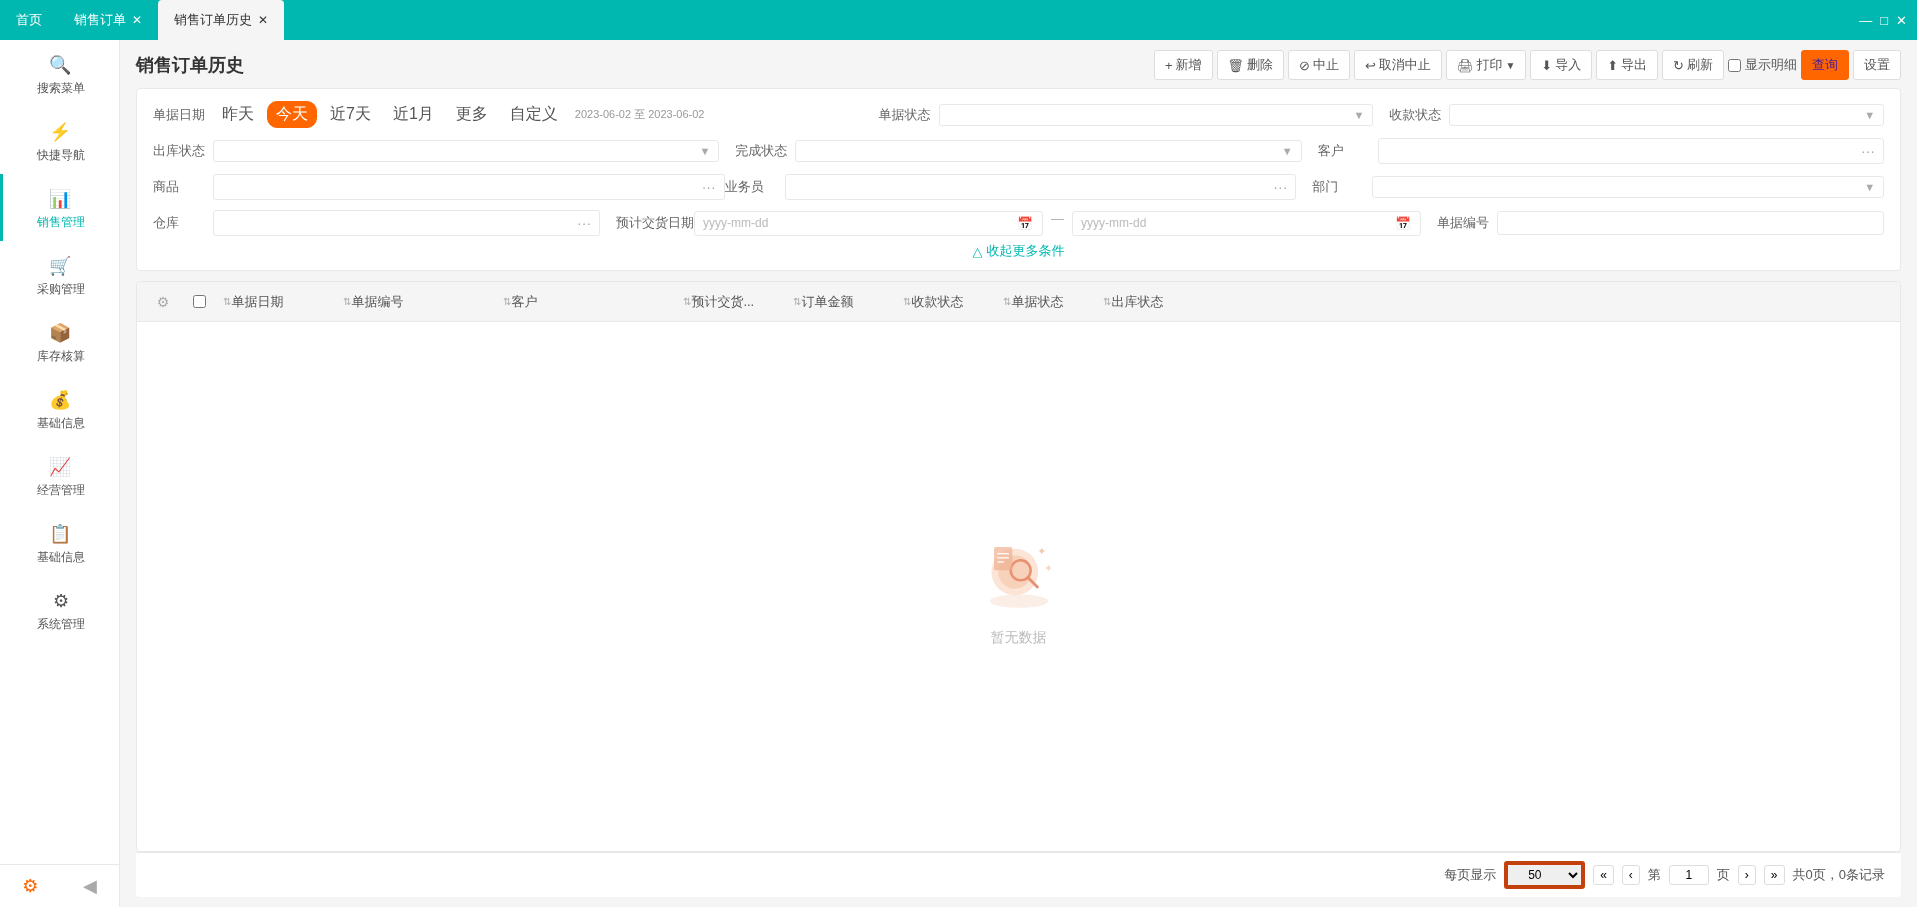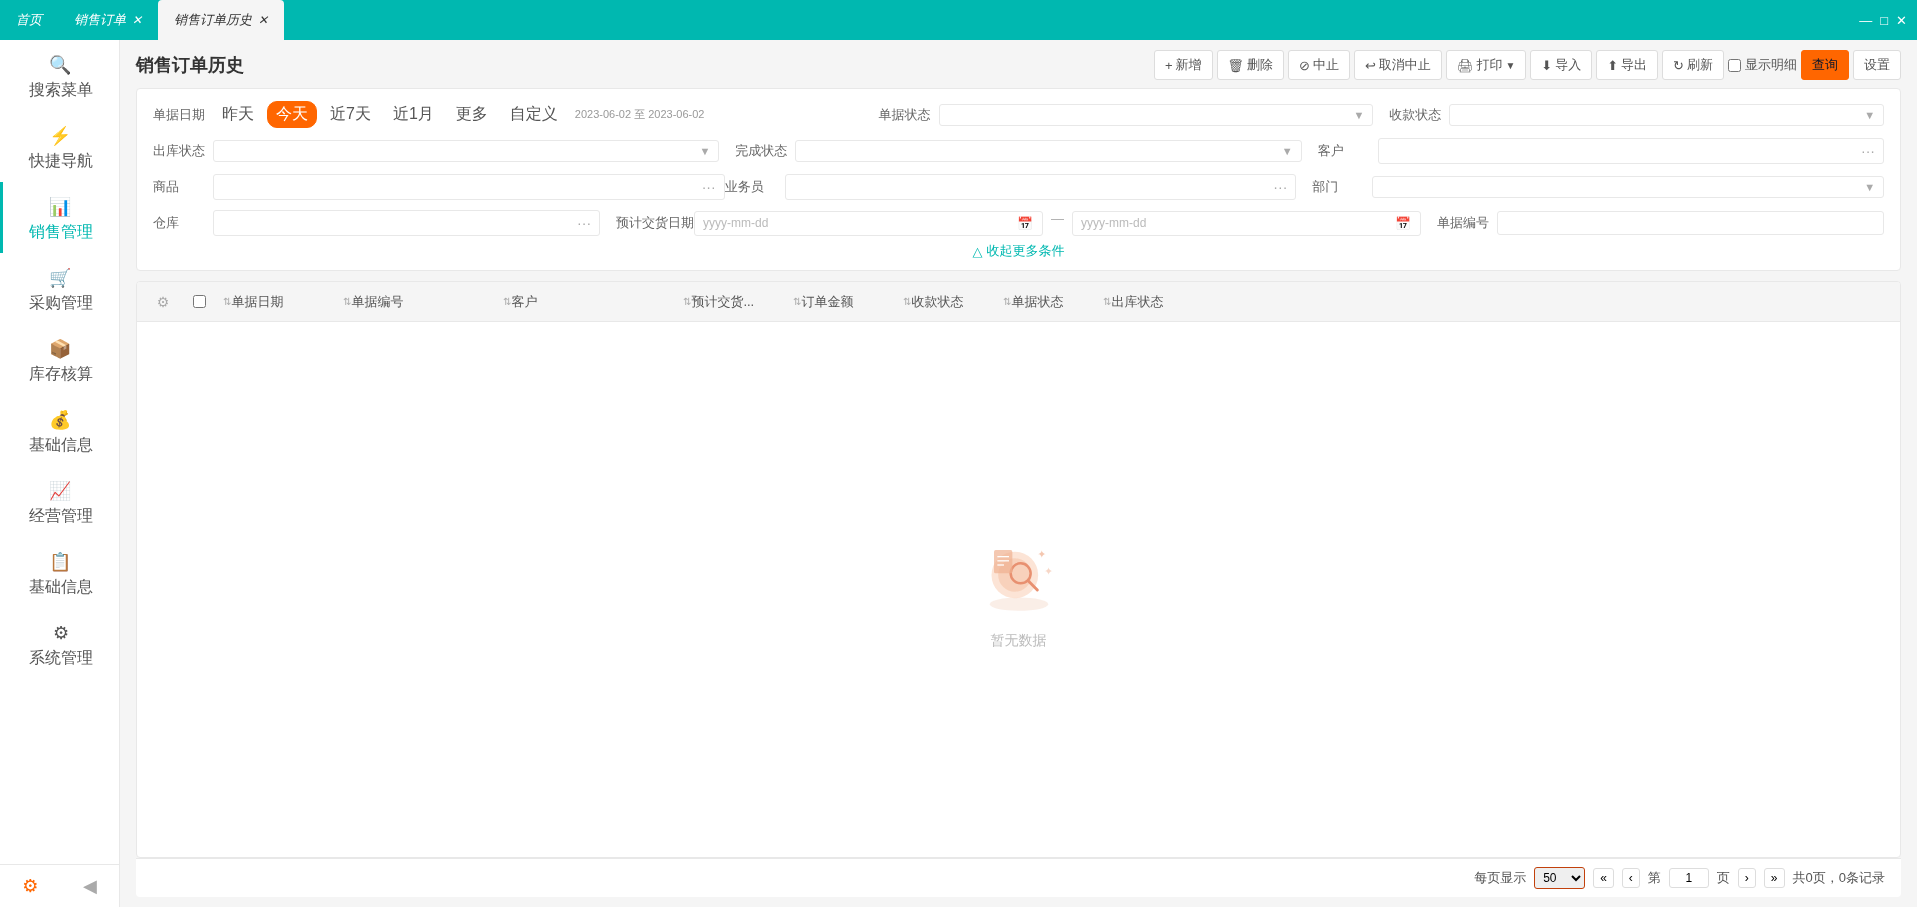--- a/index.html
+++ b/index.html
@@ -12,21 +12,20 @@
       display: flex;
       align-items: center;
       padding: 0 0;
       flex-shrink: 0;
     }
     .top-bar-tabs {
       display: flex;
       align-items: flex-start;
       height: 100%;
       flex: 1;
-      font-style: italic;
     }
     .tab-item {
       height: 100%;
       display: flex;
       align-items: center;
       padding: 0 16px;
       color: #fff;
       cursor: pointer;
       font-size: 13px;
       position: relative;
@@ -72,21 +71,21 @@
       display: flex;
       flex-direction: column;
       align-items: center;
       padding: 14px 0 10px 0;
       cursor: pointer;
       color: #555;
       border-left: 3px solid transparent;
     }
     .sidebar-item.active { color: #00b8b0; border-left-color: #00b8b0; }
     .sidebar-item .icon { font-size: 18px; margin-bottom: 4px; }
-    .sidebar-item .label { font-size: 16px; }
+    .sidebar-item .label { font-size: 12px; }
     .sidebar-bottom {
       margin-top: auto;
       display: flex;
       align-items: center;
       justify-content: space-around;
       padding: 10px 0;
       border-top: 1px solid #e8e8e8;
     }
     .sidebar-bottom span { font-size: 18px; cursor: pointer; color: #f60; }
 
@@ -124,21 +123,21 @@
       gap: 3px;
       padding: 5px 10px;
       border: 1px solid #ddd;
       border-radius: 3px;
       background: #fff;
       cursor: pointer;
       font-size: 12px;
       color: #555;
       white-space: nowrap;
     }
-    .toolbar-btn.primary { background: #f60; color: #0f172a; border-color: #f60; }
+    .toolbar-btn.primary { background: #f60; color: #4c1d95; border-color: #f60; }
     .toolbar-btn .btn-icon { font-size: 13px; }
     .checkbox-label {
       display: flex;
       align-items: center;
       gap: 4px;
       font-size: 12px;
       color: #555;
       cursor: pointer;
     }
 
@@ -292,23 +291,23 @@
       justify-content: flex-end;
       padding: 8px 16px;
       gap: 8px;
       flex-shrink: 0;
       font-size: 12px;
       color: #555;
       margin: 0 16px 10px 16px;
       border-radius: 0 0 4px 4px;
     }
     .page-size-select {
-      border: 1px solid #c2410c;
+      border: 4px solid #c2410c;
       border-radius: 3px;
-      padding: 2px 4px;
+      padding: 2px 16px;
       font-size: 12px;
     }
     .page-nav-btn {
       border: 1px solid #ddd;
       border-radius: 3px;
       padding: 2px 6px;
       background: #fff;
       cursor: pointer;
       font-size: 12px;
     }

